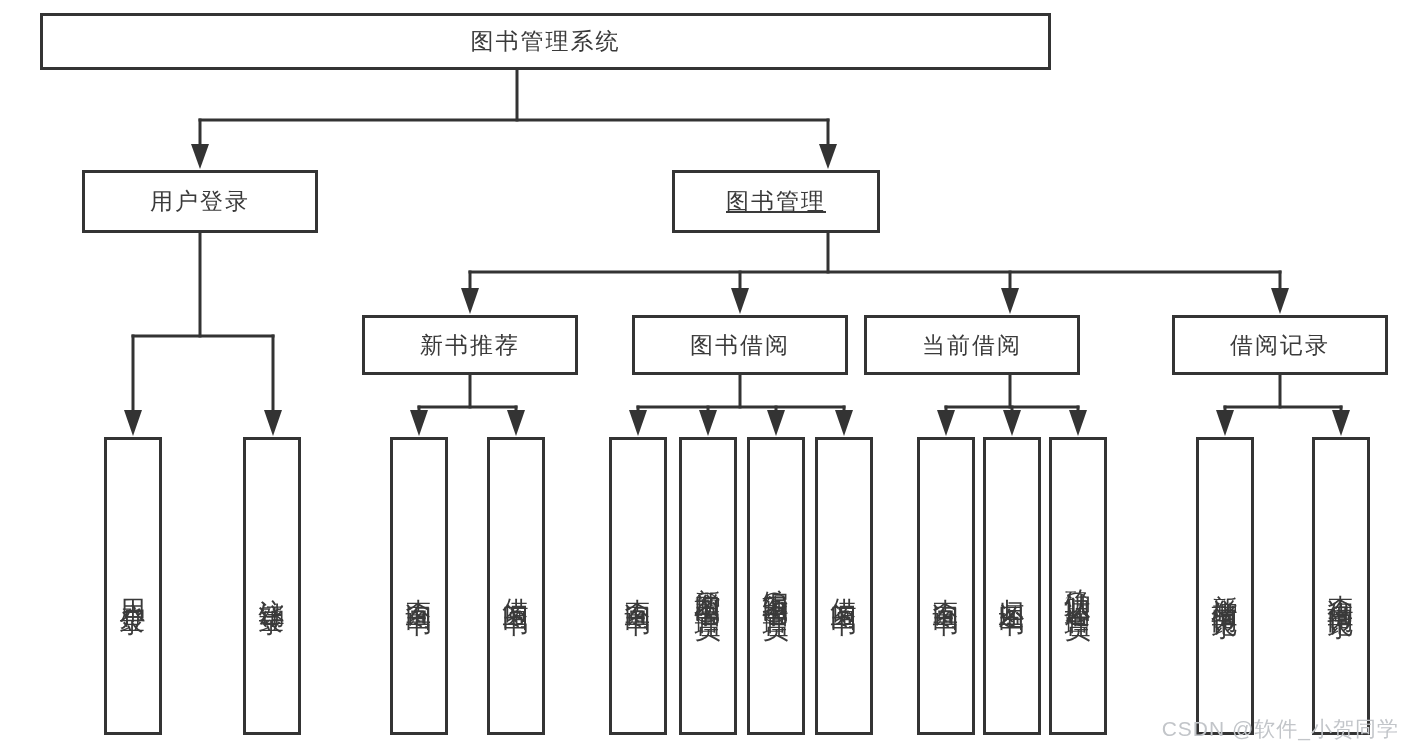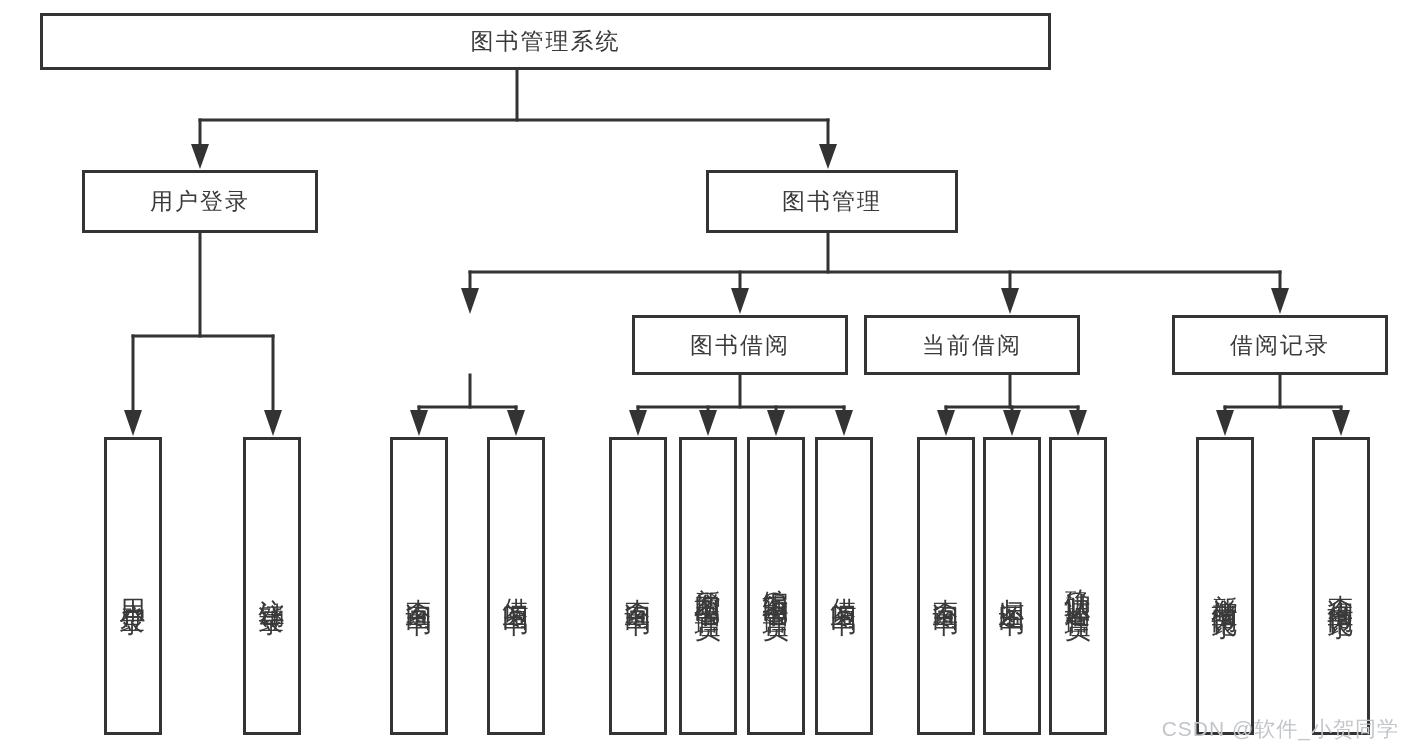--- a/index.html
+++ b/index.html
@@ -21,21 +21,21 @@
   .h { font-size:23px; letter-spacing:2px; white-space:nowrap; }
   .v {
     writing-mode:vertical-rl; text-orientation:mixed;
     font-size:26px; letter-spacing:4px; line-height:1;
   }
 
   
   .n-root   { left:12px;   top:13px;  width:1011px; height:57px;margin-left:28px; }
   
   .n-login  { left:82px;   top:170px; width:236px;  height:63px; }
-  .n-mgmt   { left:706px;  top:170px; width:252px;  height:63px; }
+  .n-mgmt   { left:672px;  top:170px; width:208px;  height:63px;text-decoration:underline; }
   
   .l3 { top:315px; width:216px; height:60px; }
   .n-newrec { left:362px; }
   .n-borrow { left:632px; }
   .n-current{ left:864px; }
   .n-records{ left:1172px; }
   
   .leaf { top:437px; width:58px; height:298px; }
   .p-a1 { left:104px; }  .p-a2 { left:243px; }
   .p-b1 { left:390px; }  .p-b2 { left:487px; }
@@ -114,20 +114,21 @@
     <polygon points="1216,410 1234,410 1225,436"></polygon>
     <line x1="1341" y1="407" x2="1341" y2="414"></line>
     <polygon points="1332,410 1350,410 1341,436"></polygon>
   </svg>
 
   <div class="box n-root h">图书管理系统</div>
 
   <div class="box n-login h">用户登录</div>
   <div class="box n-mgmt h">图书管理</div>
 
+  <div class="box l3 n-newrec h">新书推荐</div>
   <div class="box l3 n-borrow h">图书借阅</div>
   <div class="box l3 n-current h">当前借阅</div>
   <div class="box l3 n-records h">借阅记录</div>
 
   <div class="box leaf p-a1 v">用户登录</div>
   <div class="box leaf p-a2 v">注销登录</div>
 
   <div class="box leaf p-b1 v">查询图书</div>
   <div class="box leaf p-b2 v">借阅图书</div>
 

